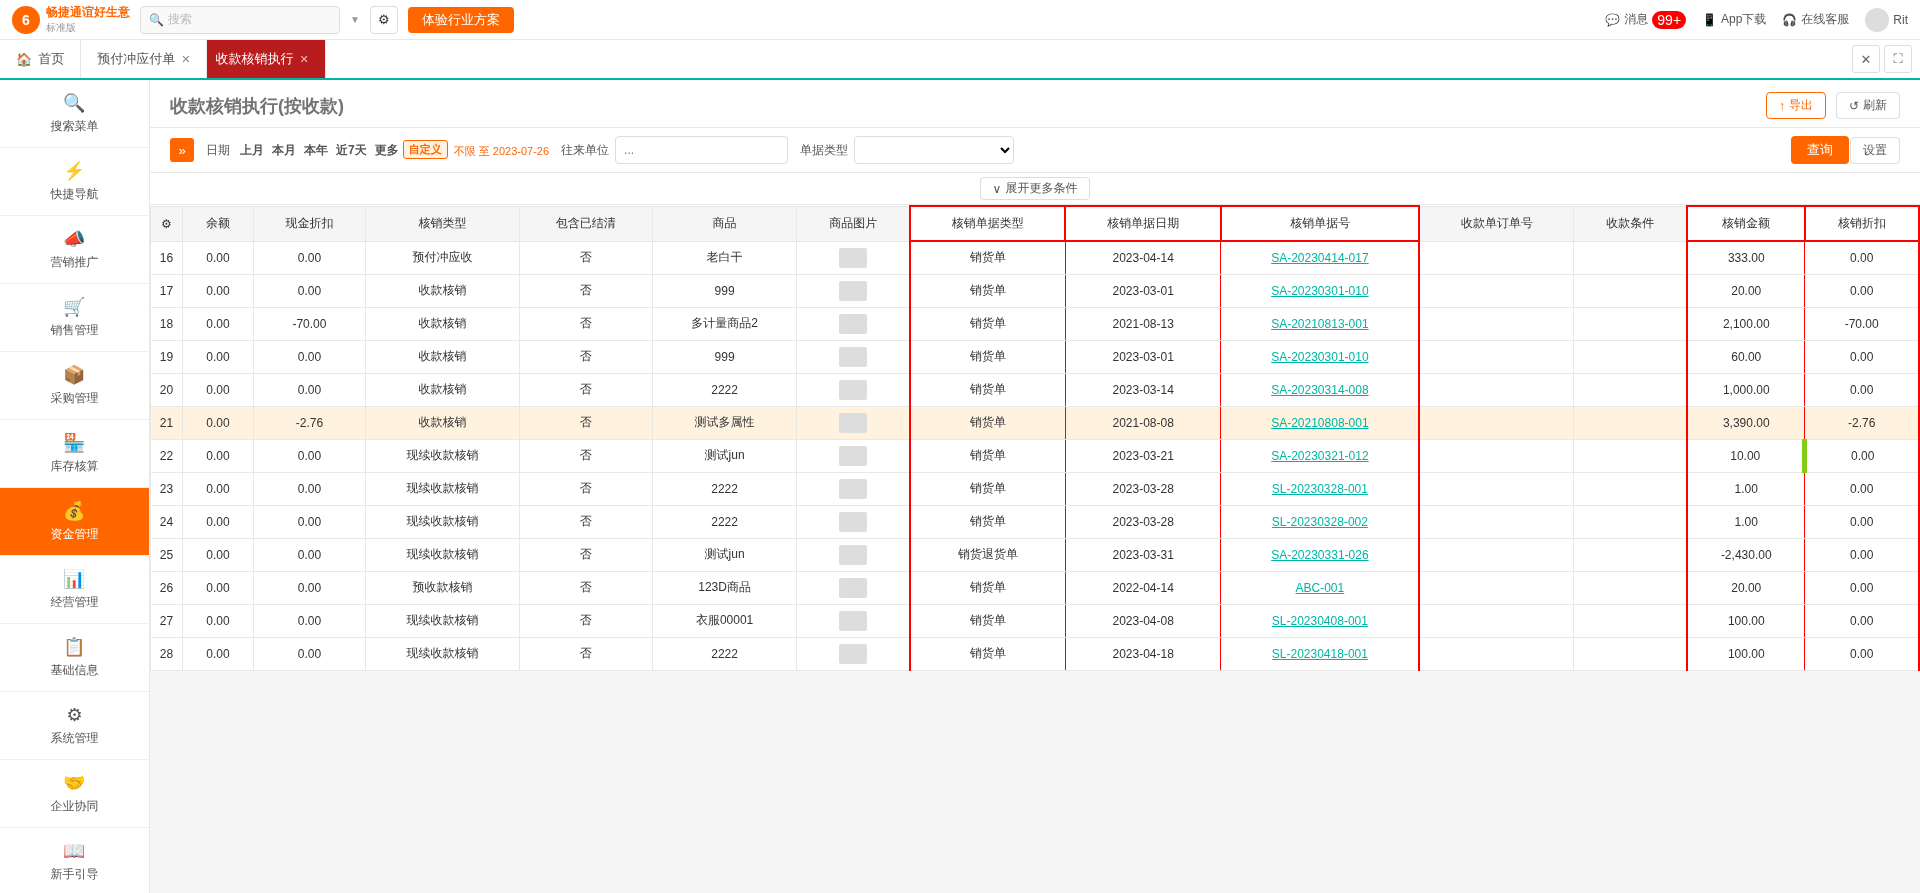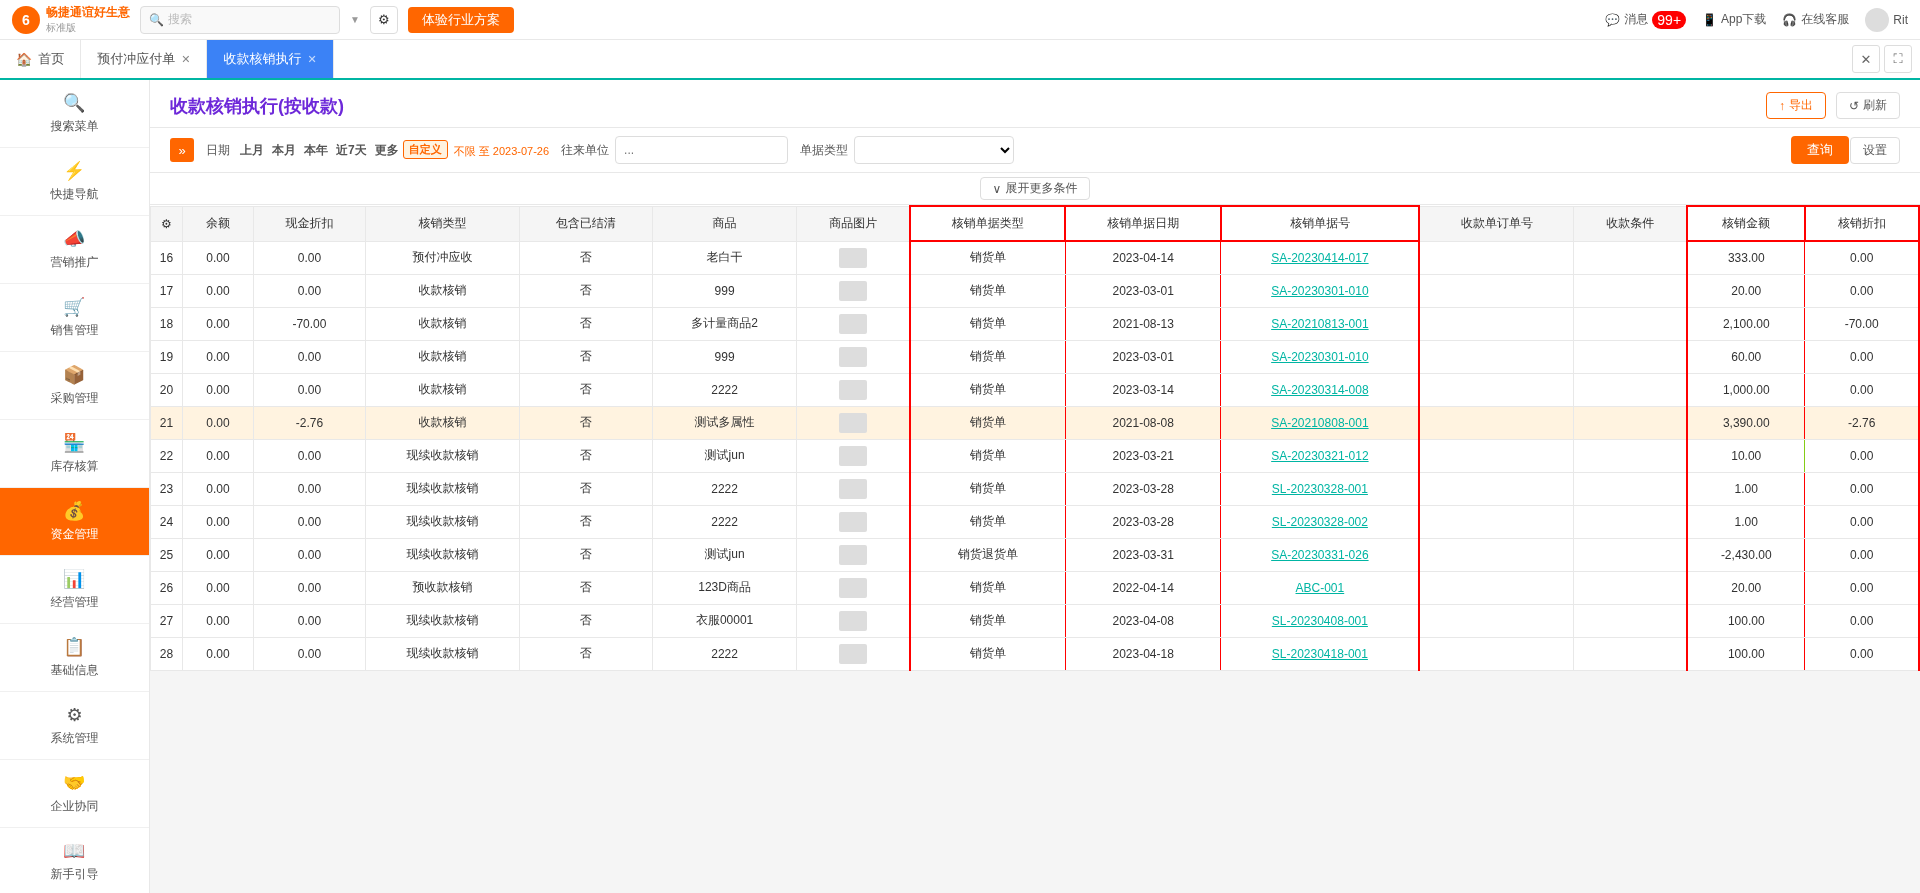--- a/index.html
+++ b/index.html
@@ -15,40 +15,40 @@
     .gear-btn { width: 28px; height: 28px; border: 1px solid #ddd; border-radius: 4px; display: flex; align-items: center; justify-content: center; cursor: pointer; background: #fff; }
     .trial-btn { background: #f60; color: white; border: none; border-radius: 4px; padding: 4px 14px; cursor: pointer; font-size: 13px; }
     .top-bar-right { display: flex; align-items: center; gap: 16px; }
     .top-right-item { display: flex; align-items: center; gap: 4px; color: #555; font-size: 12px; cursor: pointer; }
     .badge { background: #f00; color: white; border-radius: 10px; padding: 1px 5px; font-size: 14px; }
     .user-avatar { width: 24px; height: 24px; background: #ddd; border-radius: 50%; }
 
     
     .tab-bar { height: 40px; background: #fff; display: flex; align-items: stretch; border-bottom: 2px solid #00b5a3; padding-left: 0; }
     .tab-item { display: flex; align-items: center; padding: 0 16px; cursor: pointer; border-right: 1px solid #e8e8e8; color: #555; font-size: 13px; gap: 6px; position: relative; }
-    .tab-item.active { background: #3b82f6; color: white; }
+    .tab-item.active { background: #b91c1c; color: white; padding-left: 8px; }
     .tab-item .close-x { font-size: 11px; opacity: 0.7; cursor: pointer; }
     .tab-bar-right { margin-left: auto; display: flex; align-items: center; padding-right: 8px; gap: 4px; }
     .tab-ctrl-btn { width: 28px; height: 28px; display: flex; align-items: center; justify-content: center; cursor: pointer; color: #666; border: 1px solid #ddd; border-radius: 3px; background: #fff; }
 
     
     .main-wrapper { display: flex; height: calc(893px - 80px); }
 
     
     .sidebar { width: 150px; background: #fff; border-right: 1px solid #e8e8e8; display: flex; flex-direction: column; }
     .sidebar-item { display: flex; flex-direction: column; align-items: center; padding: 12px 8px; cursor: pointer; gap: 4px; color: #555; font-size: 12px; border-bottom: 1px solid #f0f0f0; }
     .sidebar-item.active { background: #f60; color: white; }
     .sidebar-icon { font-size: 18px; }
 
     
     .content-area { flex: 1; display: flex; flex-direction: column; overflow: hidden; }
 
     
     .page-header { background: #fff; padding: 12px 20px 8px; border-bottom: 1px solid #e8e8e8; display: flex; align-items: center; justify-content: space-between; }
-    .page-title { font-size: 18px; font-weight: 600; color: #6d28d9; }
+    .page-title { font-size: 18px; font-weight: 600; color: #737373; }
     .page-actions { display: flex; gap: 10px; }
     .btn-export { border: 1px solid #f60; color: #f60; background: #fff; border-radius: 4px; padding: 4px 12px; cursor: pointer; display: flex; align-items: center; gap: 4px; font-size: 12px; }
     .btn-refresh { border: 1px solid #ddd; color: #555; background: #fff; border-radius: 4px; padding: 4px 12px; cursor: pointer; display: flex; align-items: center; gap: 4px; font-size: 12px; }
 
     
     .filter-bar { background: #fff; padding: 8px 20px; border-bottom: 1px solid #e8e8e8; display: flex; flex-wrap: wrap; align-items: center; gap: 12px; }
     .filter-expand-btn { width: 24px; height: 24px; background: #f60; border-radius: 3px; display: flex; align-items: center; justify-content: center; color: white; cursor: pointer; }
     .filter-group { display: flex; align-items: center; gap: 6px; }
     .filter-label { color: #555; font-size: 12px; white-space: nowrap; }
     .filter-date-options { display: flex; align-items: flex-start; font-weight: bold; }
@@ -371,21 +371,21 @@
     <td>0.00</td>
     <td>现续收款核销</td>
     <td>否</td>
     <td>测试jun</td>
     <td><span style="display:inline-block;width:28px;height:20px;background:#ddd;border-radius:2px;vertical-align:middle;"></span></td>
     <td style="border-left:2px solid #f00;border-right:1px solid #f00;">销货单</td>
     <td style="border-left:1px solid #f00;border-right:1px solid #f00;">2023-03-21</td>
     <td style="border-left:1px solid #f00;border-right:2px solid #f00;"><span class="link-cell">SA-20230321-012</span></td>
     <td></td>
     <td></td>
-    <td style="border-left:2px solid #f00;border-right:1px solid #84cc16;margin-top:33px;">10.00</td>
+    <td style="border-left:2px solid #f00;border-right:5px solid #84cc16;margin-top:33px;">10.00</td>
     <td style="border-left:1px solid #f00;border-right:2px solid #f00;">0.00</td>
   </tr>
             <tr>
     <td>23</td>
     <td>0.00</td>
     <td>0.00</td>
     <td>现续收款核销</td>
     <td>否</td>
     <td>2222</td>
     <td><span style="display:inline-block;width:28px;height:20px;background:#ddd;border-radius:2px;vertical-align:middle;"></span></td>

